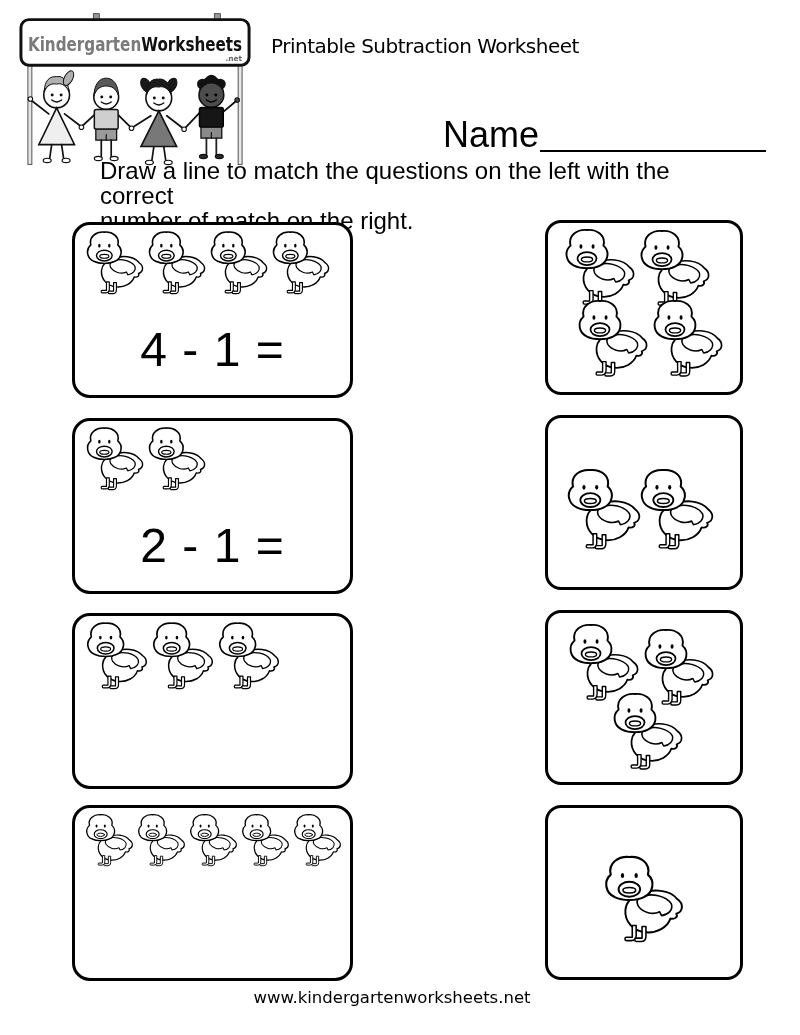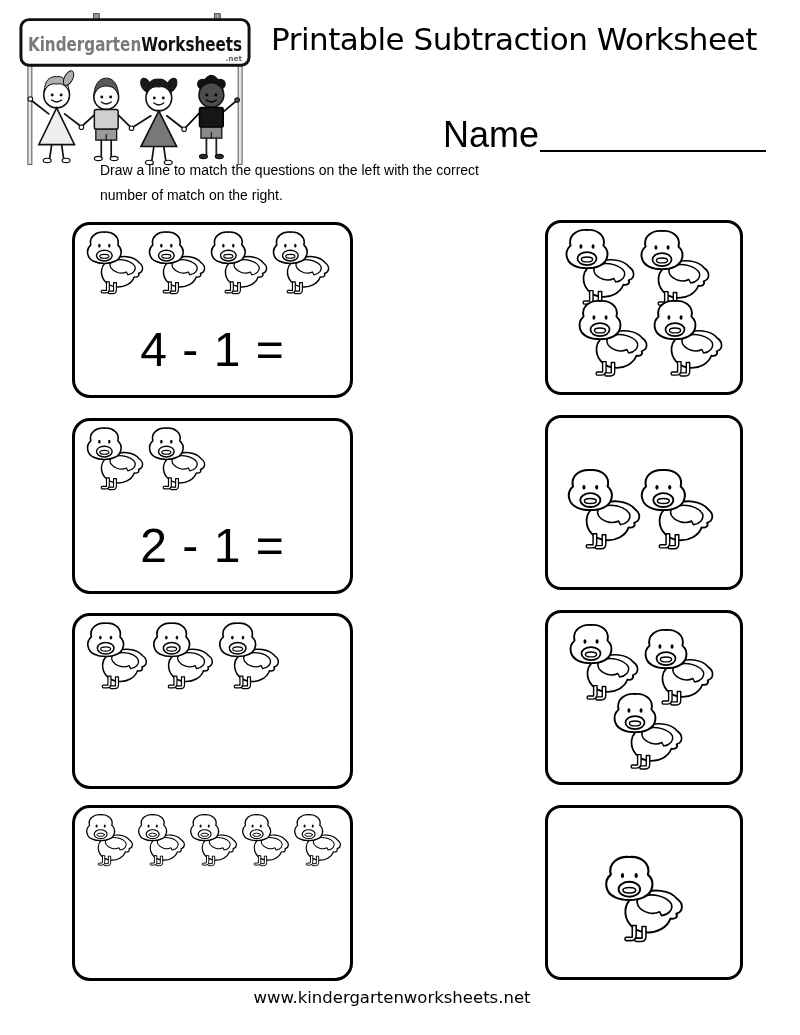--- a/index.html
+++ b/index.html
@@ -4,25 +4,25 @@
 <style>
   html,body{margin:0;padding:0;}
   body{
     width:800px;height:1035px;position:relative;background:#fff;color:#000;
     font-family:"Liberation Sans",sans-serif;overflow:hidden;
   }
   .comic{font-family:"DejaVu Sans",sans-serif;}
 
   
   .logo-area{position:absolute;left:14px;top:10px;width:242px;height:170px;}
-  .title{position:absolute;left:271px;top:21px;font-size:31px;letter-spacing:-0.5px;white-space:nowrap;}
+  .title{position:absolute;left:271px;top:34px;font-size:20px;letter-spacing:-0.5px;white-space:nowrap;}
   .name-row{position:absolute;left:443px;top:114px;font-size:36px;white-space:nowrap;}
   .name-line{display:inline-block;width:226px;height:34px;border-bottom:2.5px solid #000;
     vertical-align:-5px;box-sizing:border-box;margin-left:1px;}
-  .instructions{position:absolute;left:100px;top:158px;width:580px;font-size:14px;line-height:25px;}
+  .instructions{position:absolute;left:100px;top:158px;width:580px;font-size:24px;line-height:25px;}
 
   
   .problem-box{
     position:absolute;left:72px;width:281px;height:176px;border:3px solid #000;border-radius:18px;
     box-sizing:border-box;background:#fff;display:flex;flex-direction:column;padding:5px 8px 0;
   }
   .r0{top:222px}.r1{top:418px}.r2{top:613px}.r3{top:805px}
   .answer-box{
     position:absolute;left:545px;width:198px;height:175px;border:3px solid #000;border-radius:16px;
     box-sizing:border-box;background:#fff;

